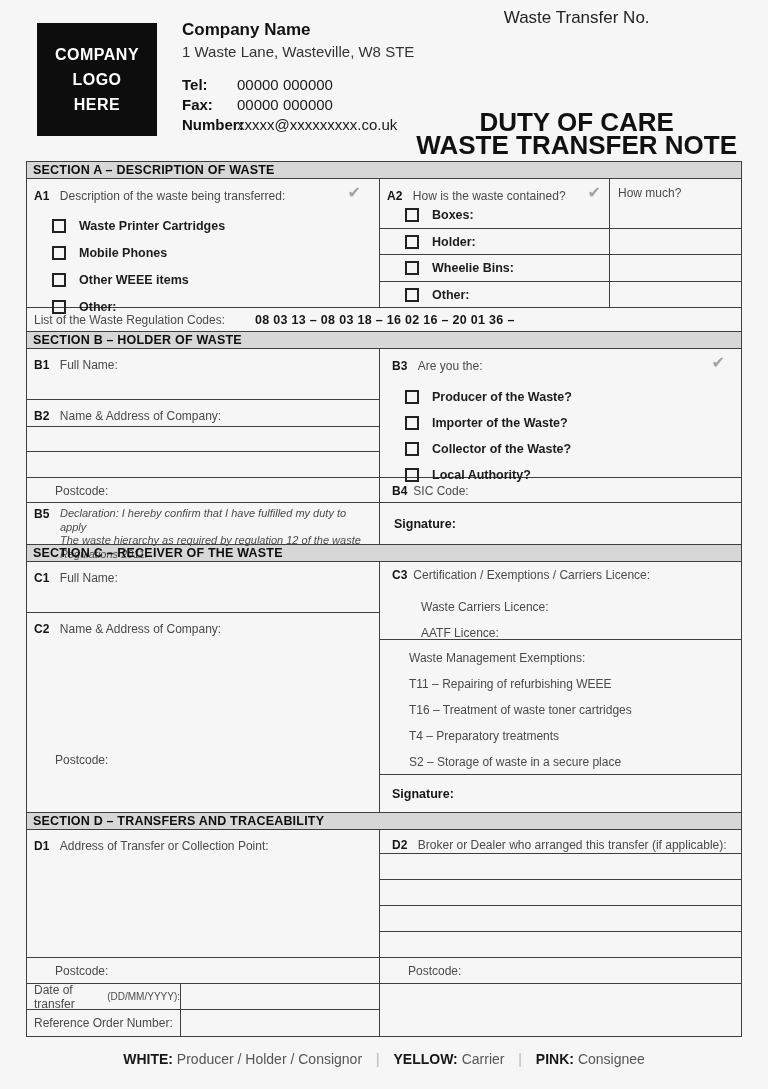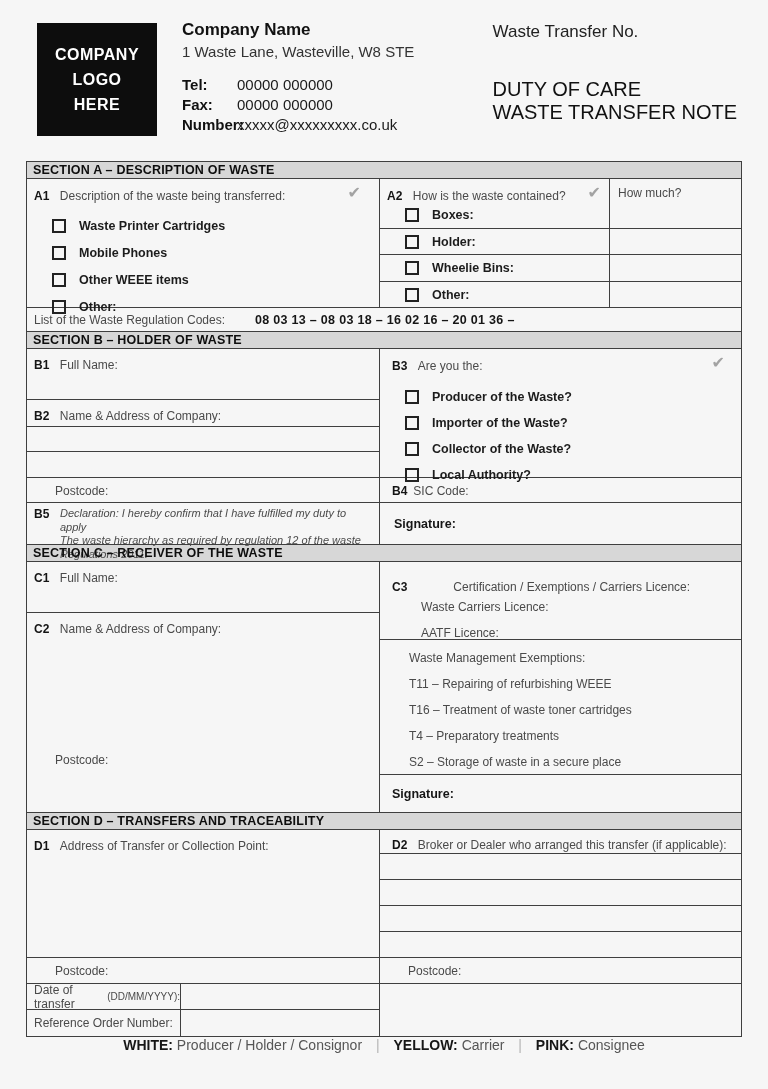--- a/index.html
+++ b/index.html
@@ -25,23 +25,23 @@
     background:#0d0d0d;color:#fff;display:flex;flex-direction:column;
     align-items:center;justify-content:center;text-align:center;
     font-weight:bold;font-size:16px;line-height:25px;letter-spacing:.5px;
   }
   .company-info{position:absolute;left:182px;top:20px;}
   .company-name{font-size:17px;font-weight:bold;color:#111;margin-bottom:3px;}
   .company-address{font-size:15px;color:#333;}
   .contact{margin-top:15px;font-size:15px;color:#1a1a1a;}
   .contact-row{display:flex;line-height:20px;}
   .contact-row .lbl{font-weight:bold;width:55px;color:#111;}
-  .head-right{position:absolute;right:31px;top:22px;text-align:left;}
+  .head-right{position:absolute;right:31px;top:8px;text-align:center;}
   .wtn{font-size:17px;color:#222;}
-  .doc-title{margin-top:36px;font-size:20px;font-weight:normal;color:#111;line-height:23px;}
+  .doc-title{margin-top:83px;font-size:26px;font-weight:bold;color:#111;line-height:23px;}
   
   .formbox{margin:0 26px 0 26px;border:1px solid var(--line);background:var(--page);}
   .bar{
     height:17px;background:var(--bar-bg);border-bottom:1px solid var(--line);
     font-size:12.5px;font-weight:bold;color:#0e0e0e;padding:1px 6px;letter-spacing:.2px;
   }
   .row-bb{border-bottom:1px solid var(--line);}
   .cols{display:flex;}
   .col-l{width:353px;border-right:1px solid var(--line);}
   .col-r{flex:1;}
@@ -81,38 +81,38 @@
   .b5cell .code{flex:0 0 20px;}
   .decl{font-style:italic;font-size:11px;line-height:13.5px;color:#4a4a4a;}
   .sigcell{flex:1;display:flex;align-items:center;padding-left:14px;}
   .sig-label{font-weight:bold;font-size:12.5px;color:#161616;}
   
   .c1{height:51px;padding:6px 10px 0 7px;}
   .c2{height:200px;padding:6px 10px 0 7px;position:relative;}
   .c2 .pc{position:absolute;left:28px;top:140px;}
   .c3block{height:78px;padding:6px 10px 0 12px;}
   .c3line{height:26px;display:flex;align-items:center;padding-left:29px;font-size:12px;}
-  .c3hdr{height:26px;display:flex;align-items:flex-end;gap:40px;}
+  .c3hdr{height:26px;display:flex;align-items:flex-start;}
   .exblock{height:135px;padding:5px 10px 0 12px;}
   .exline{height:26px;display:flex;align-items:center;padding-left:17px;font-size:12px;}
   .csig{height:38px;display:flex;align-items:center;padding-left:12px;}
   
   .d1{height:128px;padding:6px 10px 0 7px;}
   .d2{height:24px;padding:5px 10px 0 12px;}
   .dpc{height:26px;display:flex;align-items:center;padding-left:28px;}
   .smallrows .r{height:26px;}
   .dleft-split{display:flex;height:26px;}
   .dl-label{width:154px;border-right:1px solid var(--line);display:flex;align-items:center;padding-left:7px;font-size:12px;}
   .dl-label .paren{font-size:10px;margin-left:3px;}
   .dl-val{flex:1;}
   .regrow{display:flex;height:52px;}
   .reg-label{width:125px;border-right:1px solid var(--line);display:flex;align-items:center;padding-left:14px;font-size:12px;}
   .reg-val{flex:1;}
   
-  .footer{text-align:center;font-size:14px;color:#555;}
+  .footer{margin-top:14px;text-align:center;font-size:14px;color:#555;}
   .footer b{color:#161616;}
   .sep{color:#b5b5b5;margin:0 10px;}
 </style>
 </head>
 <body>
 
 <div class="header">
   <div class="logo">
     <span>COMPANY</span>
     <span>LOGO</span>

